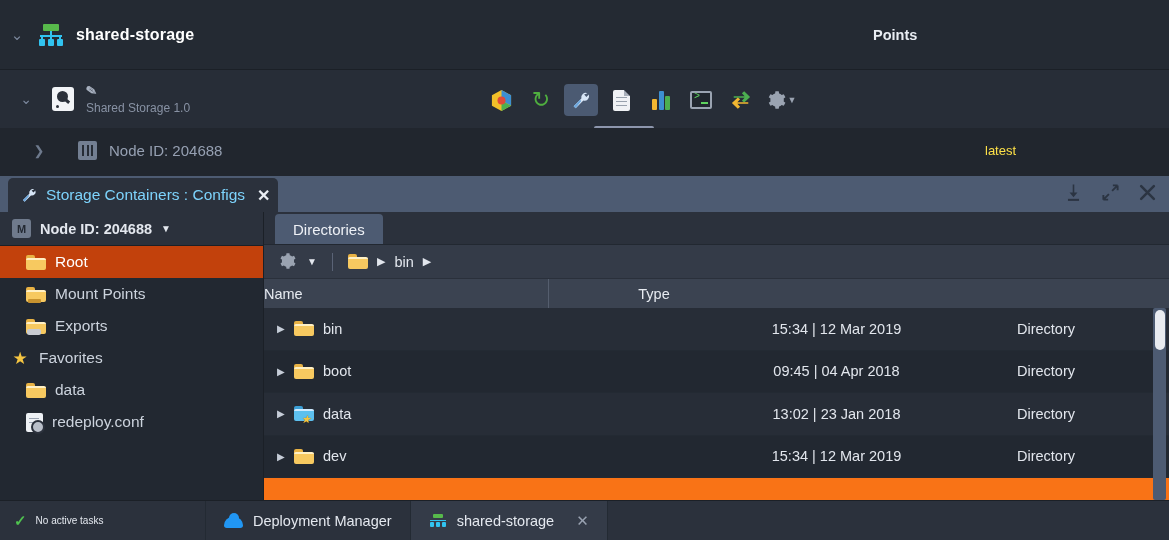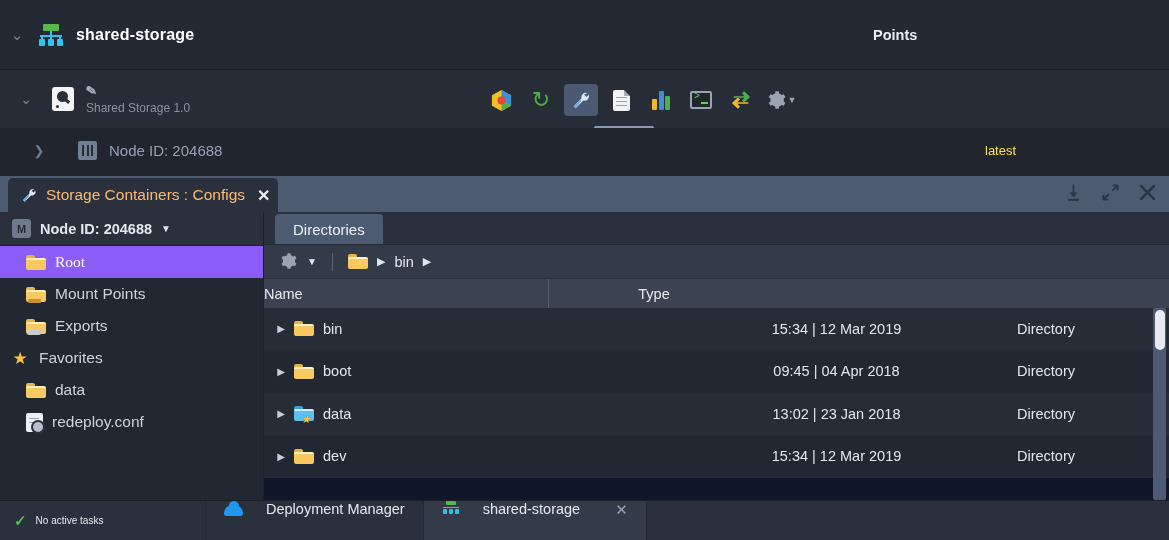--- a/index.html
+++ b/index.html
@@ -106,21 +106,21 @@
 
   
   .panel { position: absolute; left: 0; top: 176px; width: 1169px; height: 324px; background: #2b313c; }
   .panel-tabbar { position: relative; height: 36px; background: #4d5b72; }
   .panel-tab {
     position: absolute; left: 8px; top: 2px; height: 34px;
     background: #2b313c; border-radius: 5px 5px 0 0;
     display: flex; align-items: center; padding: 0 8px 0 12px; gap: 8px;
     cursor: pointer;
   }
-  .panel-tab-title { font-size: 15.5px; color: #fdba74; }
+  .panel-tab-title { font-size: 15.5px; color: #7dd3fc; }
   .tab-close { color: #e9edf3; font-size: 16px; font-weight: bold; cursor: pointer; margin-left: 4px; }
   .panel-actions { position: absolute; right: 12px; top: 7px; display: flex; align-items: center; gap: 18px; }
   .pa-ico { color: #2b3442; cursor: pointer; display: flex; align-items: center; }
 
   .panel-body { position: absolute; left: 0; top: 36px; width: 1169px; height: 288px; display: flex; }
 
   
   .tree { width: 264px; background: #222831; border-right: 1px solid #1b2027; }
   .tree-head {
     height: 34px; display: flex; align-items: center; gap: 9px; padding-left: 12px;
@@ -131,40 +131,40 @@
     color: #232932; font-size: 11px; font-weight: bold;
     display: flex; align-items: center; justify-content: center;
   }
   .tree-head-label { font-size: 14.5px; color: #e3e7ee; font-weight: bold; }
   .tri-down { color: #e3e7ee; font-size: 10px; }
 
   .tree-item {
     height: 32px; display: flex; align-items: center; gap: 9px; padding-left: 26px;
     font-size: 15.5px; color: #ccd3dd; cursor: pointer;
   }
-  .tree-item.selected { background: #8b5cf6; color: #ffffff; font-family: Liberation Serif, serif; }
+  .tree-item.selected { background: #c2410c; color: #ffffff; }
   .tree-item.lvl0 { padding-left: 10px; }
 
   .folder {
     width: 20px; height: 15px; position: relative; flex: none;
   }
   .folder .tab-f { position: absolute; left: 0; top: 0; width: 9px; height: 4px; background: #e8b244; border-radius: 2px 2px 0 0; }
   .folder .body-f { position: absolute; left: 0; top: 3px; width: 20px; height: 12px; background: #f7c960; border-radius: 2px; border-top: 2px solid #fff0c4; }
   .folder.blue .tab-f { background: #3b9fd6; }
   .folder.blue .body-f { background: #5dc0ef; border-top-color: #cdeaff; }
   .star-badge { position: absolute; left: 7px; top: 7px; color: #f5c542; font-size: 11px; text-shadow: 0 0 1px #6a4c00; }
   .mini-dot { position: absolute; left: 2px; bottom: -1px; width: 13px; height: 4px; background: #c8932f; border-radius: 1px; }
   .mini-export { position: absolute; left: 1px; bottom: -1px; width: 14px; height: 6px; background: #c9ccd2; border-radius: 2px; }
   .star-ico { color: #f5c542; font-size: 17px; flex: none; width: 20px; text-align: center; }
   .conf-ico { width: 17px; height: 19px; background: #eef1f5; border-radius: 2px; position: relative; flex: none; }
   .conf-ico::after { content: ""; position: absolute; right: -2px; bottom: -2px; width: 10px; height: 10px; border-radius: 50%; background: #b9bfc9; border: 2px solid #2b313c; }
   .conf-line { position: absolute; left: 3px; width: 10px; height: 1.5px; background: #9aa3b1; }
 
   
-  .dirs { flex: 1; position: relative; background: #0f172a; text-align: center; }
+  .dirs { flex: 1; position: relative; background: #f97316; }
   .dir-tabbar { height: 32px; background: #2b313c; position: relative; }
   .dir-tab {
     position: absolute; left: 11px; top: 2px; height: 30px; padding: 0 18px;
     background: #4d5b72; border-radius: 4px 4px 0 0;
     display: flex; align-items: center; font-size: 15px; color: #eef1f6; cursor: pointer;
   }
   .crumbbar {
     height: 34px; background: #343b48; border-top: 1px solid #222831;
     display: flex; align-items: center; gap: 9px; padding-left: 14px;
   }
@@ -192,21 +192,21 @@
   .vthumb { position: absolute; left: 1.5px; top: 2px; width: 10px; height: 40px; background: #e8ebf0; border-radius: 5px; cursor: pointer; }
 
   
   .bottom {
     position: absolute; left: 0; top: 500px; width: 1169px; height: 40px;
     background: #2b313c; border-top: 1px solid #1b2027; display: flex; align-items: center;
   }
   .tasks { width: 206px; height: 40px; display: flex; align-items: center; gap: 9px; padding-left: 14px; border-right: 1px solid #232a33; }
   .check { color: #4fc24f; font-size: 15px; font-weight: bold; }
   .tasks-label { font-size: 10px; color: #e4e8ef; }
-  .btab { height: 40px; display: flex; align-items: flex-start; gap: 23px; padding: 0 18px; cursor: pointer; border-right: 1px solid #232a33; font-size: 14.5px; color: #e4e8ef; }
+  .btab { height: 40px; display: flex; align-items: center; gap: 10px; padding: 0 18px; cursor: pointer; border-right: 1px solid #232a33; font-size: 14.5px; color: #e4e8ef; }
   .btab.active { background: #343b48; }
   .cloud-ico { width: 19px; height: 15px; position: relative; flex: none; }
   .cloud-ico::before { content: ""; position: absolute; left: 0; bottom: 0; width: 19px; height: 11px; background: #2196f3; border-radius: 9px 9px 3px 3px; }
   .cloud-ico::after { content: ""; position: absolute; left: 5px; top: 0; width: 10px; height: 10px; background: #2196f3; border-radius: 50%; }
   .btab-close { color: #99a2b1; font-size: 15px; margin-left: 12px; cursor: pointer; }
   .mini-topo { width: 18px; height: 14px; position: relative; flex: none; }
   .mini-topo .mb { position: absolute; left: 4px; top: 0; width: 10px; height: 4px; background: #57b94b; border-radius: 1px; }
   .mini-topo .mc { position: absolute; left: 1px; top: 6px; width: 16px; height: 1.5px; background: #31c3f0; }
   .mini-topo .mn { position: absolute; top: 8px; width: 4px; height: 5px; background: #31c3f0; border-radius: 1px; }
 </style>

